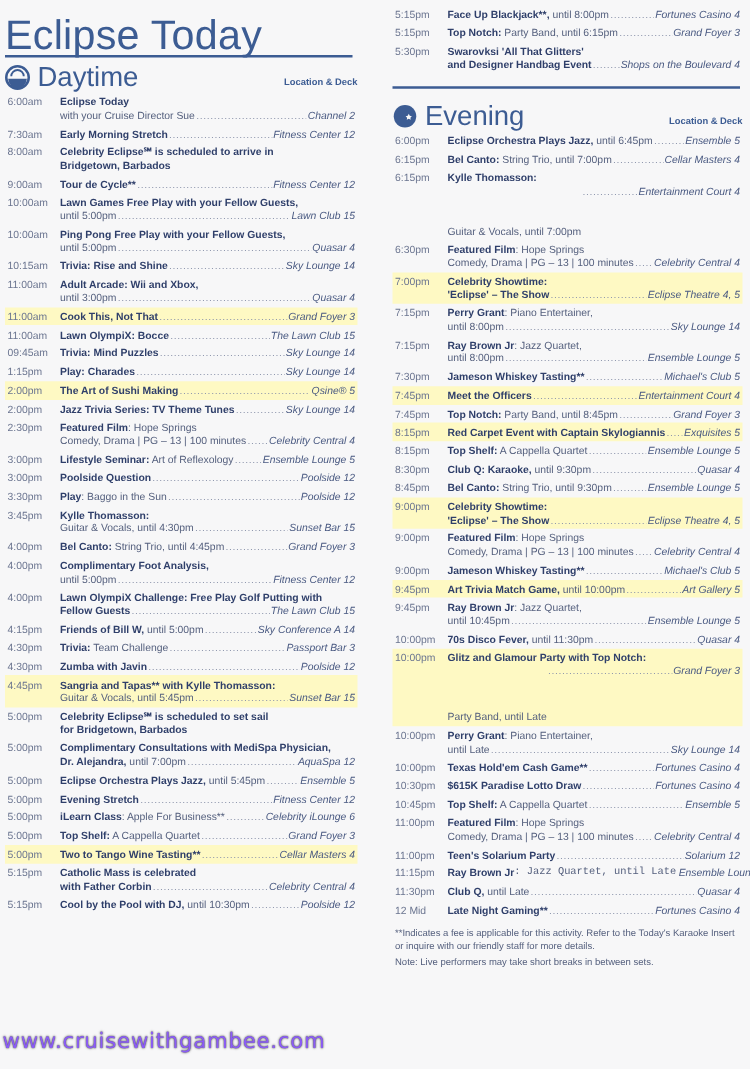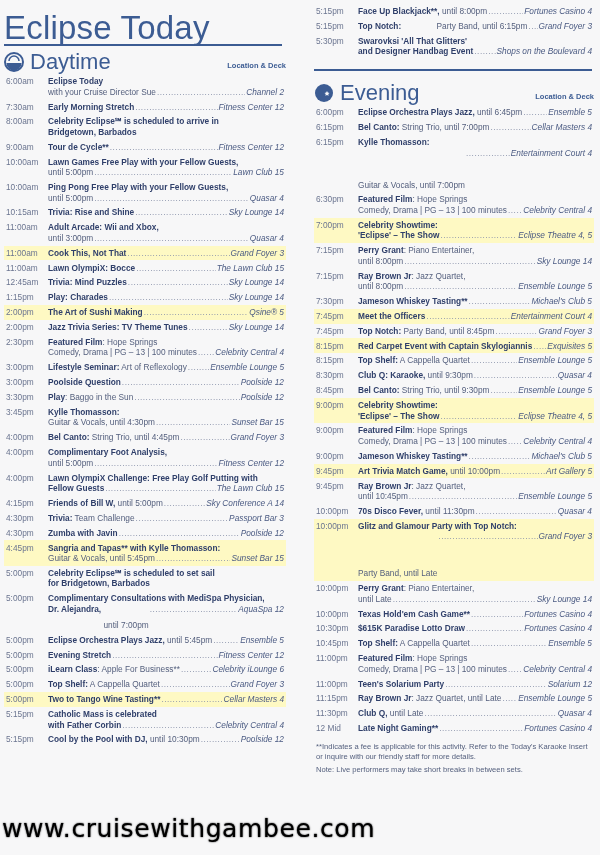--- a/index.html
+++ b/index.html
@@ -39,21 +39,21 @@
   .n { font-weight: normal; color: #55607e; }
   .dots { flex: 1; overflow: hidden; color: #8b93ab; margin: 0 1px; }
   .dots::before { content: "................................................................................................................................"; letter-spacing: 0.5px; }
   .loc { font-style: italic; color: #4a5a82; }
 
   .notes { font-size: 7.6px; color: #55607e; line-height: 10px; margin-top: 6px; padding-left: 2px; }
   .notes p { margin-bottom: 3px; }
 
   .watermark {
     position: absolute; left: 0; bottom: 12px; width: 320px;
-    font-size: 25px; color: #000000; letter-spacing: 0.6px;
+    font-size: 17px; color: #8b5cf6; letter-spacing: 0.6px;
     text-shadow: 0 0 2px #666, 0 0 1px #444;
     font-family: "DejaVu Sans", sans-serif; padding-left: 2px;
   }
 </style>
 </head>
 <body>
 
 <div class="page">
   <div class="col col-left">
     <div class="title">Eclipse Today</div>
@@ -179,21 +179,21 @@
           <div class="time">11:00am</div>
           <div class="body">
             <div class="line">
               <span class="b">Lawn OlympiX: Bocce</span>
               <span class="dots"></span>
               <span class="loc">The Lawn Club 15</span>
             </div>
           </div>
         </div>
         <div class="row">
-          <div class="time">12:45am</div>
+          <div class="time">09:45am</div>
           <div class="body">
             <div class="line">
               <span class="b">Trivia: Mind Puzzles</span>
               <span class="dots"></span>
               <span class="loc">Sky Lounge 14</span>
             </div>
           </div>
         </div>
         <div class="row">
           <div class="time">1:15pm</div>
@@ -378,21 +378,21 @@
           </div>
         </div>
         <div class="row">
           <div class="time">5:00pm</div>
           <div class="body">
             <div class="line">
               <span class="b">Complimentary Consultations with MediSpa Physician,</span>
             </div>
             <div class="line">
               <span class="b">Dr. Alejandra,</span>
-              <span class="n" style="white-space: pre; margin-top: 16px;"> until 7:00pm</span>
+              <span class="n" style="white-space: pre;"> until 7:00pm</span>
               <span class="dots"></span>
               <span class="loc">AquaSpa 12</span>
             </div>
           </div>
         </div>
         <div class="row">
           <div class="time">5:00pm</div>
           <div class="body">
             <div class="line">
               <span class="b">Eclipse Orchestra Plays Jazz,</span>
@@ -483,21 +483,21 @@
               <span class="dots"></span>
               <span class="loc">Fortunes Casino 4</span>
             </div>
           </div>
         </div>
         <div class="row">
           <div class="time">5:15pm</div>
           <div class="body">
             <div class="line">
               <span class="b">Top Notch:</span>
-              <span class="n" style="white-space: pre; margin-left: 33px;"> Party Band, until 6:15pm</span>
+              <span class="n" style="white-space: pre;"> Party Band, until 6:15pm</span>
               <span class="dots"></span>
               <span class="loc">Grand Foyer 3</span>
             </div>
           </div>
         </div>
         <div class="row">
           <div class="time">5:30pm</div>
           <div class="body">
             <div class="line">
               <span class="b">Swarovksi 'All That Glitters'</span>
@@ -842,21 +842,21 @@
               <span class="dots"></span>
               <span class="loc">Solarium 12</span>
             </div>
           </div>
         </div>
         <div class="row">
           <div class="time">11:15pm</div>
           <div class="body">
             <div class="line">
               <span class="b">Ray Brown Jr</span>
-              <span class="n" style="white-space: pre;">: Jazz Quartet, until Late</span>
+              <span class="n" style="white-space: pre; font-family: Liberation Mono, monospace;">: Jazz Quartet, until Late</span>
               <span class="dots"></span>
               <span class="loc">Ensemble Lounge 5</span>
             </div>
           </div>
         </div>
         <div class="row">
           <div class="time">11:30pm</div>
           <div class="body">
             <div class="line">
               <span class="b">Club Q,</span>

